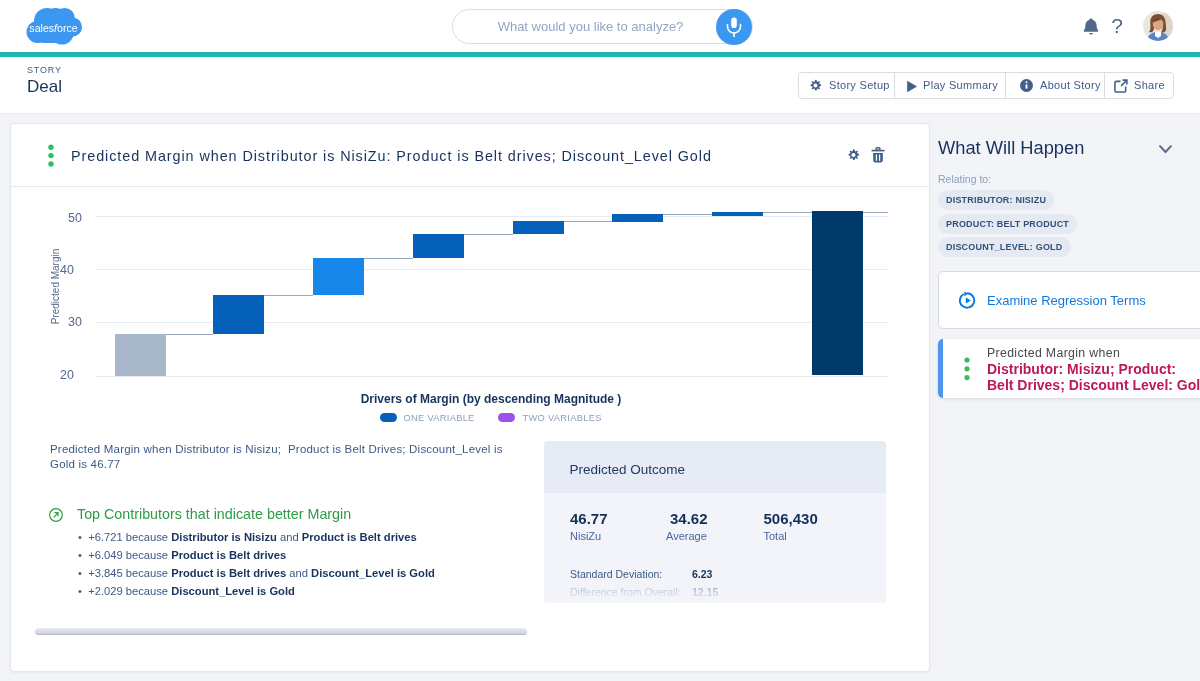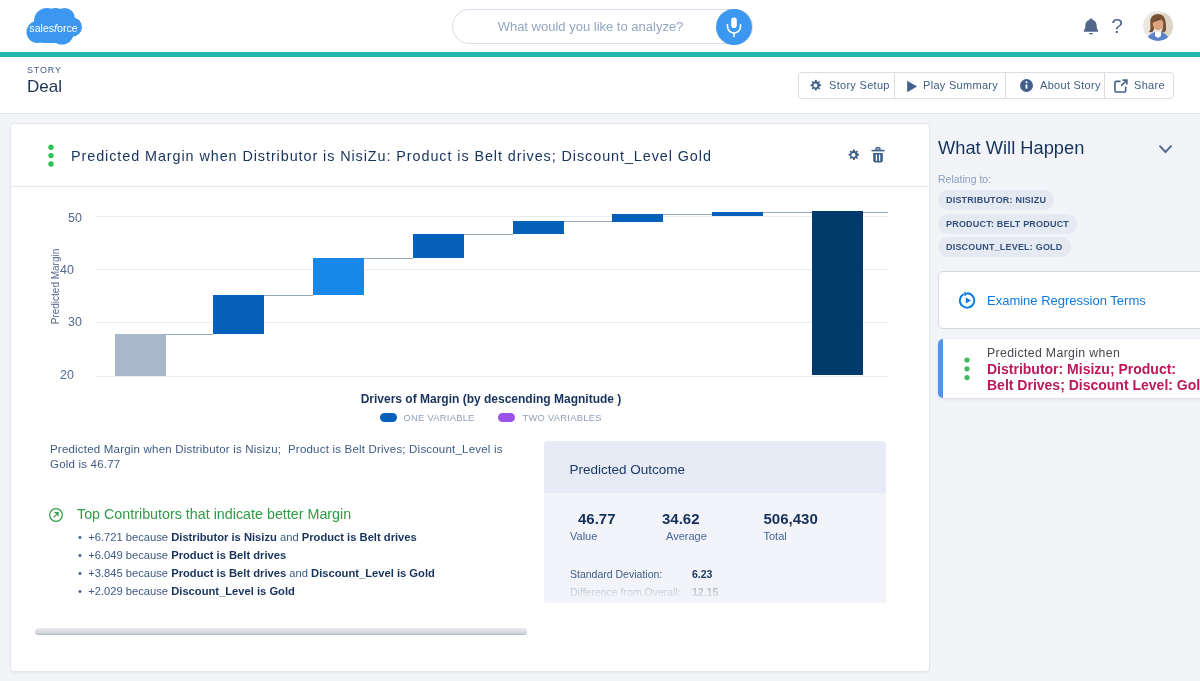--- a/index.html
+++ b/index.html
@@ -167,23 +167,23 @@
   <div style="height:18px;">•&nbsp; +2.029 because <b style="color:#17335d;">Discount_Level is Gold</b></div>
 </div>
 
 <div class="abs" style="left:35px;top:628px;width:492px;height:7px;border-radius:3.5px;background:linear-gradient(#eaecf0,#ccd1d9);border-bottom:1px solid #b6bcc6;"></div>
 
 <div class="abs" style="left:544px;top:441px;width:342px;height:162px;border-radius:4px;overflow:hidden;">
   <div style="height:52px;background:#e7ebf5;position:relative;">
     <div style="position:absolute;left:25.5px;top:21px;font-size:13.5px;color:#1d3a66;">Predicted Outcome</div>
   </div>
   <div style="height:110px;background:#f2f4f9;position:relative;">
-    <div style="position:absolute;left:34px;top:17px;font-size:15px;font-weight:bold;color:#14305a;">46.77</div>
-    <div style="position:absolute;left:26px;top:37px;font-size:11px;color:#47659c;">Value</div>
-    <div style="position:absolute;left:118px;top:17px;font-size:15px;font-weight:bold;color:#14305a;">34.62</div>
+    <div style="position:absolute;left:26px;top:17px;font-size:15px;font-weight:bold;color:#14305a;">46.77</div>
+    <div style="position:absolute;left:26px;top:37px;font-size:11px;color:#47659c;">NisiZu</div>
+    <div style="position:absolute;left:126px;top:17px;font-size:15px;font-weight:bold;color:#14305a;">34.62</div>
     <div style="position:absolute;left:122px;top:37px;font-size:11px;color:#47659c;">Average</div>
     <div style="position:absolute;left:219.5px;top:17px;font-size:15px;font-weight:bold;color:#14305a;">506,430</div>
     <div style="position:absolute;left:219.5px;top:37px;font-size:11px;color:#47659c;">Total</div>
     <div style="position:absolute;left:26px;top:74.5px;font-size:10.5px;color:#3d5a85;">Standard Deviation:</div>
     <div style="position:absolute;left:148px;top:74.5px;font-size:10.5px;font-weight:bold;color:#17335d;">6.23</div>
     <div style="position:absolute;left:26px;top:93px;font-size:10.5px;color:#3d5a85;opacity:.5;">Difference from Overall:</div>
     <div style="position:absolute;left:148px;top:93px;font-size:10.5px;font-weight:bold;color:#17335d;opacity:.5;">12.15</div>
 
     <div style="position:absolute;left:0;bottom:0;width:100%;height:22px;background:linear-gradient(rgba(242,244,249,0), #f2f4f9 90%);"></div>
   </div>

